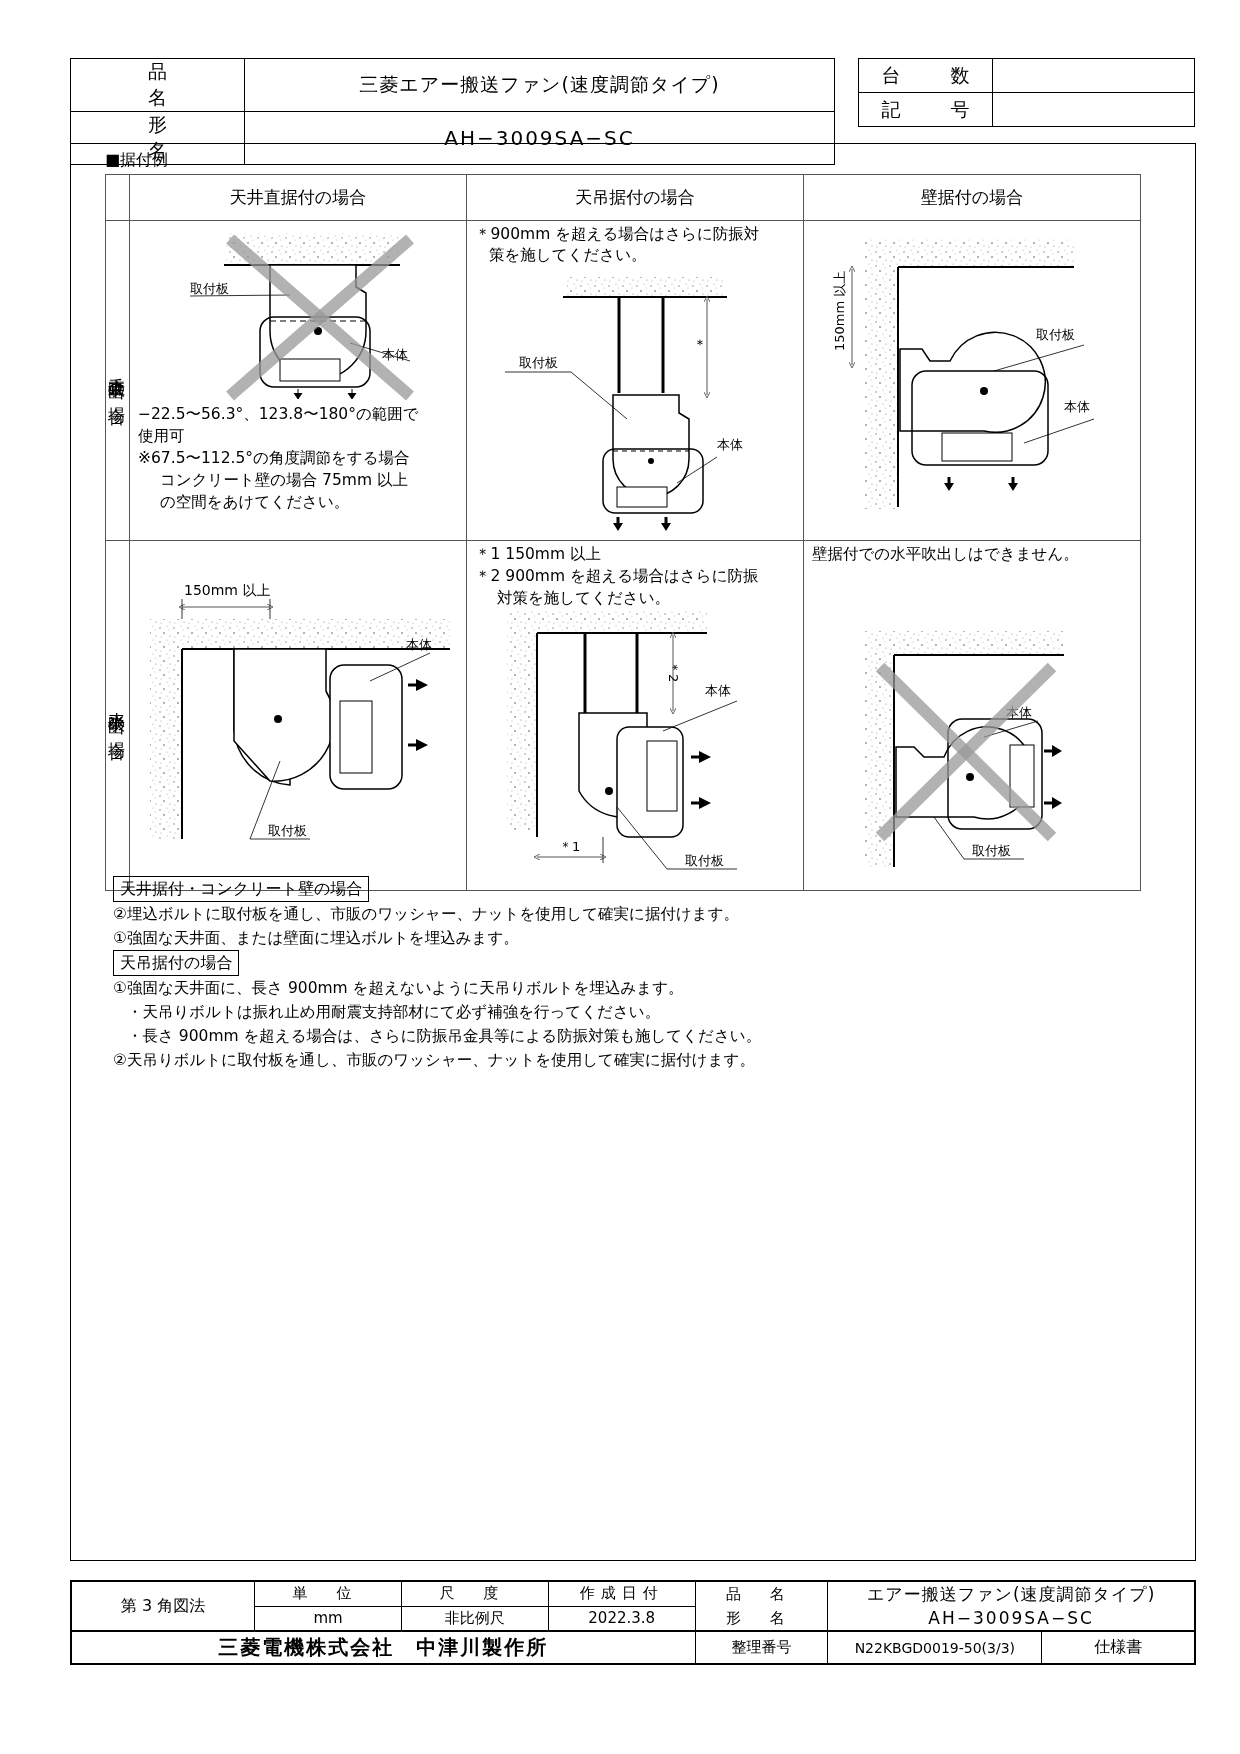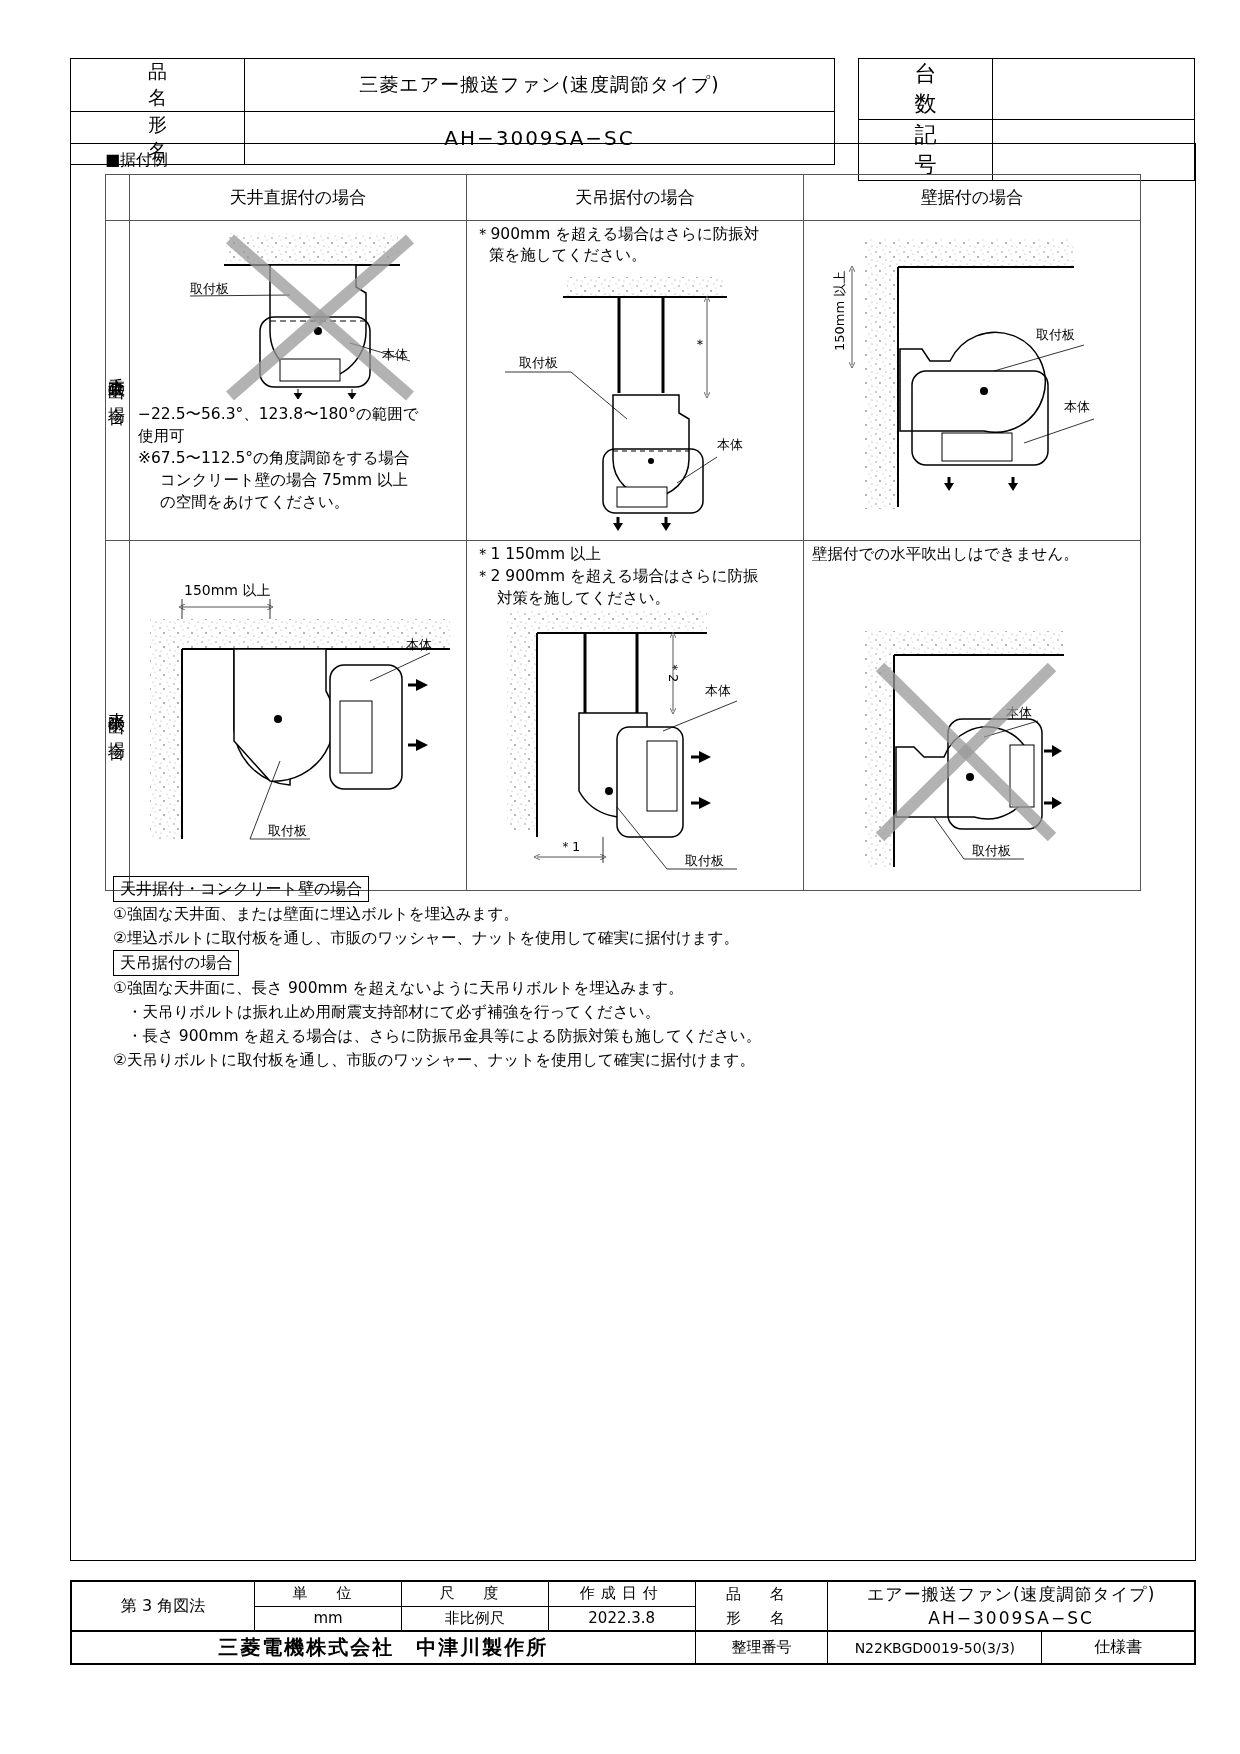--- a/index.html
+++ b/index.html
@@ -8,21 +8,21 @@
     font-family: "DejaVu Sans", "Liberation Sans", sans-serif; color: #000;
     overflow: hidden;
   }
   table { border-collapse: collapse; border-radius: 10px; }
   
   .hdr { position: absolute; top: 58px; left: 70px; border: 1.5px solid #000; }
   .hdr td { border: 1px solid #000; height: 34px; text-align: center; font-size: 19px; letter-spacing: 1px; }
   .hdr .lbl { width: 174px; letter-spacing: 38px; padding-left: 38px; }
   .hdr .val { width: 590px; }
   .hdr2 { position: absolute; top: 58px; left: 858px; border: 1.5px solid #000; }
-  .hdr2 td { border: 1px solid #000; height: 34px; text-align: center; font-size: 22px; }
+  .hdr2 td { border: 1px solid #000; height: 34px; text-align: center; font-size: 19px; }
   .hdr2 .lbl { width: 134px; letter-spacing: 22px; padding-left: 22px; }
   .hdr2 .val { width: 202px; }
 
   .mainbox { position: absolute; top: 143px; left: 70px; width: 1126px; height: 1418px; border: 1.5px solid #000; }
   .sec-title { position: absolute; top: 150px; left: 105px; font-size: 16px; }
 
   .grid { position: absolute; top: 174px; left: 105px; width: 999px; border: 1.5px solid #000; }
   .grid td { border: 1px solid #555; vertical-align: top; position: relative; }
   .grid .ch { height: 46px; text-align: center; vertical-align: middle; font-size: 17px; }
   .rowhead { width: 54px; text-align: center; vertical-align: middle !important; }
@@ -271,22 +271,22 @@
         <line x1="76" y1="100" x2="248" y2="270" stroke="#999" stroke-width="12" opacity="0.75"></line>
         <line x1="248" y1="100" x2="76" y2="270" stroke="#999" stroke-width="12" opacity="0.75"></line>
       </svg>
     </td>
   </tr>
 </tbody>
   </table>
 
 <div class="bodytxt" style="top:876px">
   <span class="boxlabel">天井据付・コンクリート壁の場合</span>
+  <div>②埋込ボルトに取付板を通し、市販のワッシャー、ナットを使用して確実に据付けます。</div>
   <div>①強固な天井面、または壁面に埋込ボルトを埋込みます。</div>
-  <div>②埋込ボルトに取付板を通し、市販のワッシャー、ナットを使用して確実に据付けます。</div>
 </div>
 <div class="bodytxt" style="top:950px">
   <span class="boxlabel">天吊据付の場合</span>
   <div>①強固な天井面に、長さ 900mm を超えないように天吊りボルトを埋込みます。</div>
   <div style="padding-left:14px">・天吊りボルトは振れ止め用耐震支持部材にて必ず補強を行ってください。</div>
   <div style="padding-left:14px">・長さ 900mm を超える場合は、さらに防振吊金具等による防振対策も施してください。</div>
   <div>②天吊りボルトに取付板を通し、市販のワッシャー、ナットを使用して確実に据付けます。</div>
 </div>
 
 <table class="ftr">

